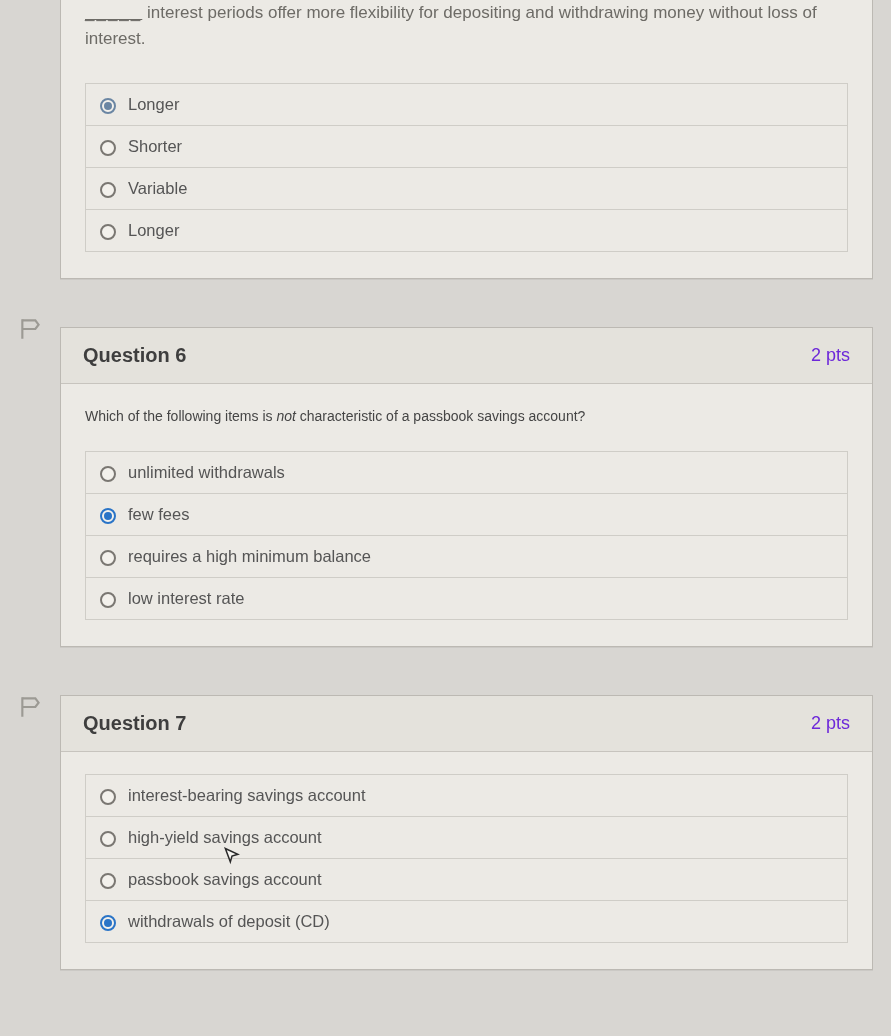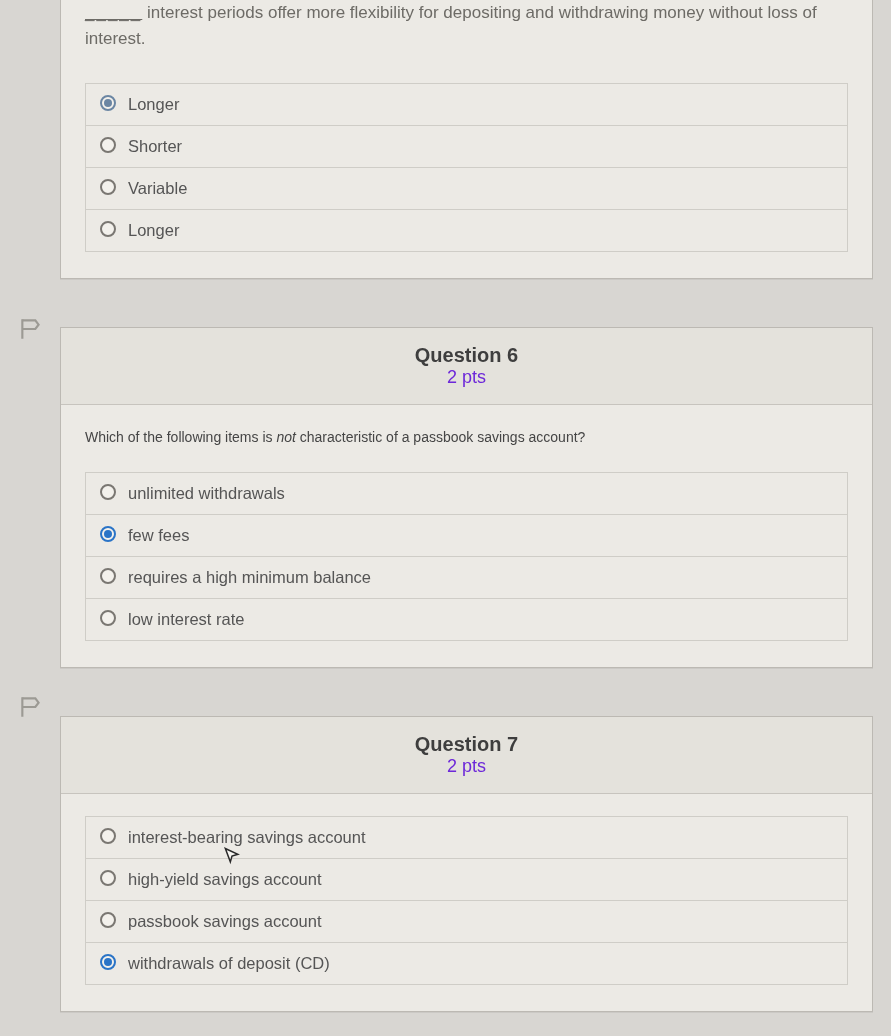--- a/index.html
+++ b/index.html
@@ -23,33 +23,32 @@
   }
   .q5-card { margin-top: 0; }
   .question-header {
     display: flex;
     justify-content: space-between;
     align-items: center;
     padding: 16px 22px;
     border-bottom: 1px solid #c7c4be;
     background: #e4e2dc;
     font-size: 20px;
-    flex-direction: column;
   }
   .question-title { font-weight: 700; color: #3e3e3e; }
   .question-pts { color: #6d28d9; font-size: 18px; }
   .question-body { padding: 22px 24px 26px 24px; }
   .prompt { font-size: 14px; color: #454545; margin-bottom: 24px; line-height: 1.5; }
   .q5-body { padding: 0 24px 26px 24px; }
   .q5-prompt { color: #6d6b66; font-size: 17px; margin: 0 0 30px 0; line-height: 1.55; }
   .blank { text-decoration: underline; letter-spacing: 2px; }
   .options { border: 1px solid #cfcdc7; border-bottom: none; }
   .option-row {
     display: flex;
-    align-items: flex-start;
+    align-items: flex-end;
     padding: 11px 14px;
     border-bottom: 1px solid #cfcdc7;
     font-size: 16.5px;
     color: #555;
     background: #eceae5;
   }
   .radio {
     width: 16px; height: 16px;
     border: 2px solid #7a7772;
     border-radius: 50%;

